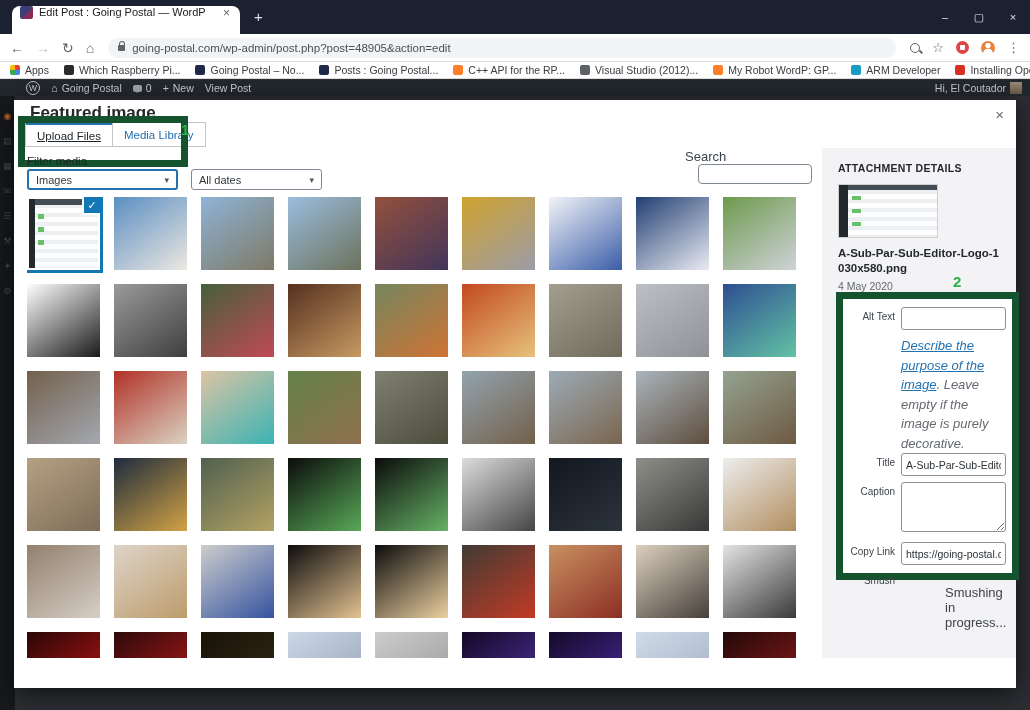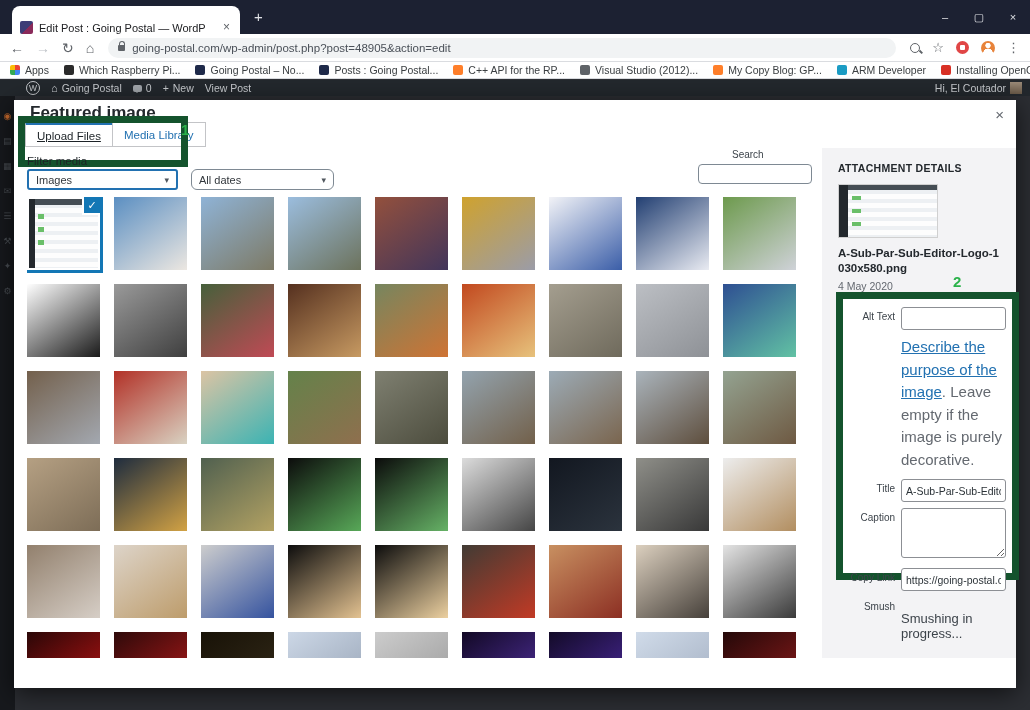--- a/index.html
+++ b/index.html
@@ -2,21 +2,21 @@
 <html><head>
 <meta charset="utf-8">
 <style>
   html,body{margin:0;padding:0}
   body{width:1030px;height:710px;position:relative;overflow:hidden;
        font-family:"Liberation Sans",sans-serif;background:#2c2e33;}
 
   
   .titlebar{position:absolute;top:0;left:0;right:0;height:34px;background:#1c2132;}
   .btab{position:absolute;left:12px;top:6px;width:228px;height:28px;background:#fff;
-        border-radius:8px 8px 0 0;display:flex;align-items:flex-end;padding:0 8px;gap:6px;box-sizing:border-box;}
+        border-radius:8px 8px 0 0;display:flex;align-items:flex-start;padding:0 8px;gap:6px;box-sizing:border-box;}
   .favicon{width:13px;height:13px;border-radius:2px;flex:none;
            background:linear-gradient(135deg,#3d3d77 0 55%,#8a2a5a 55%);}
   .btab-title{font-size:11px;color:#202124;white-space:nowrap;overflow:hidden;flex:1;}
   .btab-close{font-size:12px;color:#5f6368;padding:0 2px;cursor:pointer;}
   .newtab{position:absolute;left:254px;top:8px;color:#dfe1e5;font-size:15px;line-height:18px;cursor:pointer;}
   .winctl{position:absolute;right:0;top:0;height:34px;display:flex;}
   .winbtn{width:34px;height:34px;display:flex;align-items:center;justify-content:center;
           color:#dfe1e5;font-size:11px;cursor:pointer;}
 
   .toolbar{position:absolute;top:34px;left:0;right:0;height:28px;background:#fff;
@@ -84,22 +84,22 @@
   .anno-num{position:absolute;color:#2bb24a;font-weight:bold;font-size:15px;}
   .anno-num1{left:167px;top:21px;}
   .anno-num2{left:939px;top:173px;}
 
   .filter-heading{position:absolute;left:13px;top:55px;font-size:11.5px;color:#1d2327;}
   .select{position:absolute;height:21px;border:1px solid #7e8993;border-radius:3px;background:#fff;
           font-size:11px;color:#32373c;display:flex;align-items:center;justify-content:space-between;
           padding:0 7px;cursor:pointer;box-sizing:border-box;}
   .select .chev{font-size:9px;color:#50575e;}
   .sel-type{left:13px;top:69px;width:151px;border:2px solid #2271b1;}
-  .sel-date{left:177px;top:69px;width:143px;border-radius:6px;}
-  .search-label{position:absolute;left:718px;top:49px;font-size:10px;color:#3c434a;}
+  .sel-date{left:177px;top:69px;width:131px;}
+  .search-label{position:absolute;left:671px;top:49px;font-size:13px;color:#3c434a;}
   .search-input{position:absolute;left:684px;top:64px;width:114px;height:20px;border:1px solid #7e8993;
                 border-radius:4px;box-sizing:border-box;font-size:11px;padding:0 5px;font-family:inherit;}
 
   .grid{position:absolute;left:13px;top:97px;width:770px;height:461px;overflow:hidden;
         display:flex;flex-wrap:wrap;gap:14px;align-content:flex-start;}
   .thumb{width:73px;height:73px;position:relative;cursor:pointer;box-sizing:border-box;flex:none;}
   .thumb.selected{border:2px solid #fff;box-shadow:0 0 0 3px #1377b5;}
   .check{position:absolute;top:-2px;right:-2px;width:18px;height:18px;background:#1377b5;color:#fff;
          font-size:11px;display:flex;align-items:center;justify-content:center;
          border-left:2px solid #fff;border-bottom:2px solid #fff;box-sizing:border-box;cursor:pointer;}
@@ -122,21 +122,21 @@
   .sb-link{font-size:10.5px;color:#2271b1;text-decoration:underline;cursor:pointer;display:inline-block;margin-top:1px;}
   .sb-link.del{color:#b32d2e;}
 
   .f-row{display:flex;margin-bottom:6px;}
   .f-label{width:52px;text-align:right;padding-right:6px;font-size:10px;color:#3c434a;padding-top:4px;flex:none;box-sizing:border-box;}
   .f-ctl{flex:1;min-width:0;}
   .f-in{width:100%;height:23px;border:1px solid #8c8f94;border-radius:3px;font-size:10.5px;
         padding:0 4px;box-sizing:border-box;background:#fff;color:#2c3338;font-family:inherit;}
   .f-ta{width:100%;height:50px;border:1px solid #8c8f94;border-radius:3px;resize:vertical;
         box-sizing:border-box;background:#fff;font-family:inherit;}
-  .f-help{font-size:15px;color:#646970;line-height:1.5;margin:3px 0 8px 52px;}
+  .f-help{font-size:13px;color:#646970;line-height:1.5;margin:3px 0 0 52px;font-style:italic;}
   .f-help .hlink{color:#2271b1;text-decoration:underline;cursor:pointer;}
   .smush-status{font-size:13px;color:#3c434a;margin-top:14px;}
 
   .modal-footer{position:absolute;left:0;right:0;bottom:0;height:30px;background:#fff;
                 border-top:1px solid #dcdcde;display:flex;align-items:center;justify-content:flex-end;
                 padding:0 16px;box-sizing:border-box;}
   .set-btn{background:#0b79c2;border:1px solid #0a6aa8;color:#fff;font-size:11.5px;
            padding:4px 11px;border-radius:3px;cursor:pointer;font-family:inherit;}
 </style>
 </head>
@@ -193,21 +193,21 @@
       <span class="bm">
         <span class="bm-ico" style="background: rgb(255, 127, 42);"></span>
         <span>C++ API for the RP...</span>
       </span>
       <span class="bm">
         <span class="bm-ico" style="background: rgb(95, 99, 104);"></span>
         <span>Visual Studio (2012)...</span>
       </span>
       <span class="bm">
         <span class="bm-ico" style="background: rgb(255, 127, 42);"></span>
-        <span>My Copy Blog: GP...</span>
+        <span>My Robot WordP: GP...</span>
       </span>
       <span class="bm">
         <span class="bm-ico" style="background: rgb(27, 156, 196);"></span>
         <span>ARM Developer</span>
       </span>
       <span class="bm">
         <span class="bm-ico" style="background: rgb(217, 48, 37);"></span>
         <span>Installing OpenCV...</span>
       </span>
     </span>
@@ -366,21 +366,21 @@
       <span class="f-ctl"><input class="f-in" value="A-Sub-Par-Sub-Editor-Logo-1030x580" style=""></span>
     </div>
     <div class="f-row">
       <span class="f-label">Caption</span>
       <span class="f-ctl"><textarea class="f-ta" style=""></textarea></span>
     </div>
     <div class="f-row">
       <span class="f-label">Copy Link</span>
       <span class="f-ctl"><input class="f-in" value="https://going-postal.com/A" style=""></span>
     </div>
-    <div class="f-row" style="margin-bottom:0;">
+    <div class="f-row" style="margin-bottom:0;gap:44px;">
       <span class="f-label">Smush</span>
       <span class="f-ctl">
           <div class="smush-status">Smushing in progress...</div>
         </span>
     </div>
   </div>
 
 </div>
 
 </body></html>

